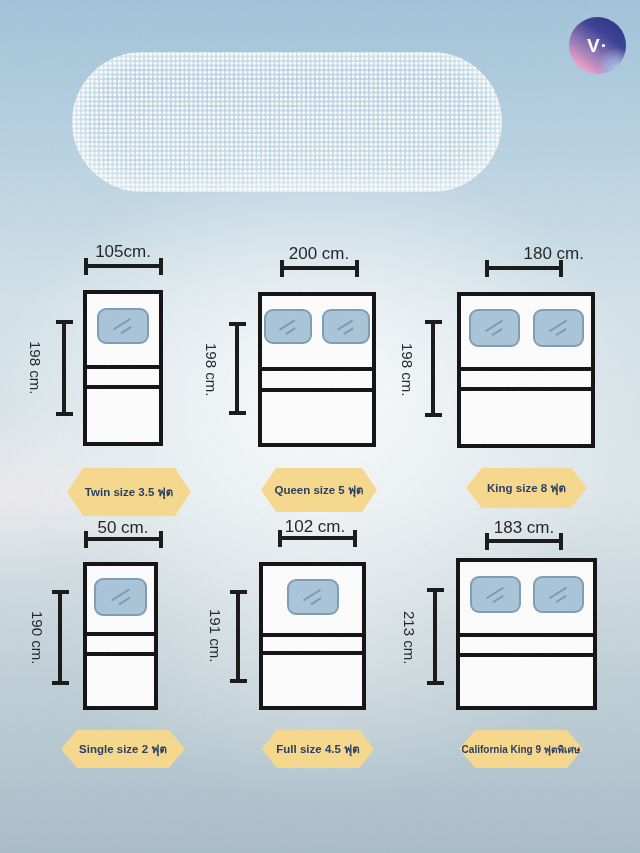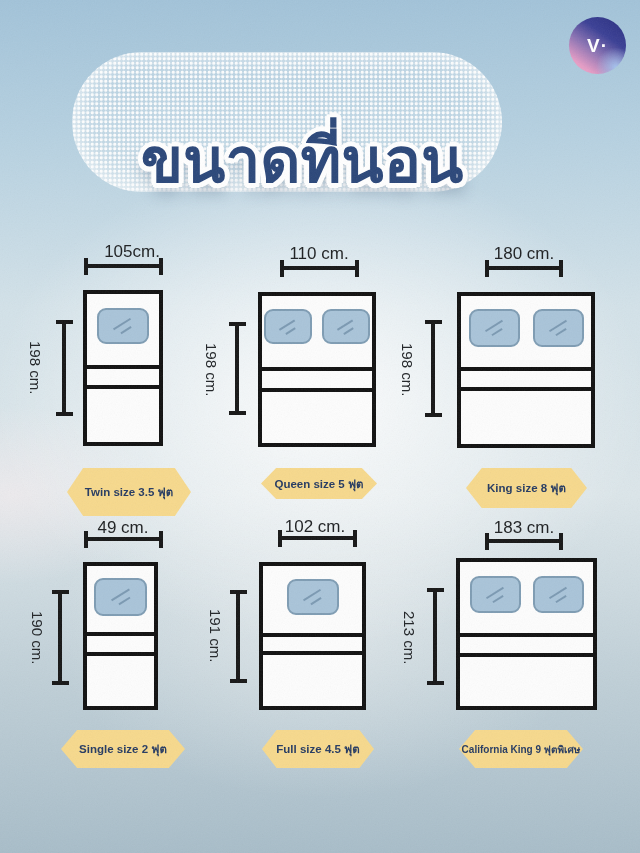--- a/index.html
+++ b/index.html
@@ -80,77 +80,76 @@
 </head>
 <body>
 
 <div class="canvas">
 
   <div class="logo">
     <span>V·</span>
   </div>
 
   <div class="title-pill"></div>
-  <div class="title-line title-l2">ขนาดที่นอน</div>
-
-  <div>
-    <div class="wlabel" style="left:72px; top:242px; width:120px;">105cm.</div>
+
+  <div>
+    <div class="wlabel" style="left:63px; top:242px; width:120px;">105cm.</div>
     <div class="hdim" style="left:84px; top:264px; width:79px;"></div>
     <div class="vdim" style="left:62px; top:320px; height:96px;"></div>
     <div class="hlabel" style="left:24px; top:318px; width:22px; height:100px;">198 cm.</div>
     <div class="bed" style="left:83px; top:290px; width:80px; height:156px;">
       <div class="pillows" style="padding-top:14px;">
         <div class="pillow" style="width:52px; height:36px;"></div>
       </div>
       <div class="bedline" style="top:71px;"></div>
       <div class="bedline" style="top:91px;"></div>
     </div>
     <div class="badge" style="left:67px; top:468px; width:124px; height:48px;">
       <span>Twin size 3.5 ฟุต</span>
     </div>
   </div>
 
   <div>
-    <div class="wlabel" style="left:259px; top:244px; width:120px;">110 cm.</div>
+    <div class="wlabel" style="left:259px; top:244px; width:120px;">200 cm.</div>
     <div class="hdim" style="left:280px; top:266px; width:79px;"></div>
     <div class="vdim" style="left:235px; top:322px; height:93px;"></div>
     <div class="hlabel" style="left:200px; top:320px; width:22px; height:100px;">198 cm.</div>
     <div class="bed" style="left:258px; top:292px; width:118px; height:155px;">
       <div class="pillows" style="padding-top:13px; gap:10px;">
         <div class="pillow" style="width:48px; height:35px;"></div>
         <div class="pillow" style="width:48px; height:35px;"></div>
       </div>
       <div class="bedline" style="top:71px;"></div>
       <div class="bedline" style="top:92px;"></div>
     </div>
-    <div class="badge" style="left:261px; top:468px; width:116px; height:31px;">
+    <div class="badge" style="left:261px; top:468px; width:116px; height:44px;">
       <span>Queen size 5 ฟุต</span>
     </div>
   </div>
 
   <div>
-    <div class="wlabel" style="left:464px; top:244px; width:120px;">180 cm.</div>
+    <div class="wlabel" style="left:464px; top:244px; width:120px;text-align:right;">180 cm.</div>
     <div class="hdim" style="left:485px; top:266px; width:78px;"></div>
     <div class="vdim" style="left:431px; top:320px; height:97px;"></div>
     <div class="hlabel" style="left:396px; top:320px; width:22px; height:100px;">198 cm.</div>
     <div class="bed" style="left:457px; top:292px; width:138px; height:156px;">
       <div class="pillows" style="padding-top:13px; gap:13px;">
         <div class="pillow" style="width:51px; height:38px;"></div>
         <div class="pillow" style="width:51px; height:38px;"></div>
       </div>
       <div class="bedline" style="top:71px;"></div>
       <div class="bedline" style="top:91px;"></div>
     </div>
     <div class="badge" style="left:466px; top:468px; width:121px; height:40px;">
       <span>King size 8 ฟุต</span>
     </div>
   </div>
 
   <div>
-    <div class="wlabel" style="left:63px; top:518px; width:120px;">49 cm.</div>
+    <div class="wlabel" style="left:63px; top:518px; width:120px;">50 cm.</div>
     <div class="hdim" style="left:84px; top:537px; width:79px;"></div>
     <div class="vdim" style="left:58px; top:590px; height:95px;"></div>
     <div class="hlabel" style="left:26px; top:588px; width:22px; height:100px;">190 cm.</div>
     <div class="bed" style="left:83px; top:562px; width:75px; height:148px;">
       <div class="pillows" style="padding-top:12px;">
         <div class="pillow" style="width:53px; height:38px;"></div>
       </div>
       <div class="bedline" style="top:66px;"></div>
       <div class="bedline" style="top:86px;"></div>
     </div>

